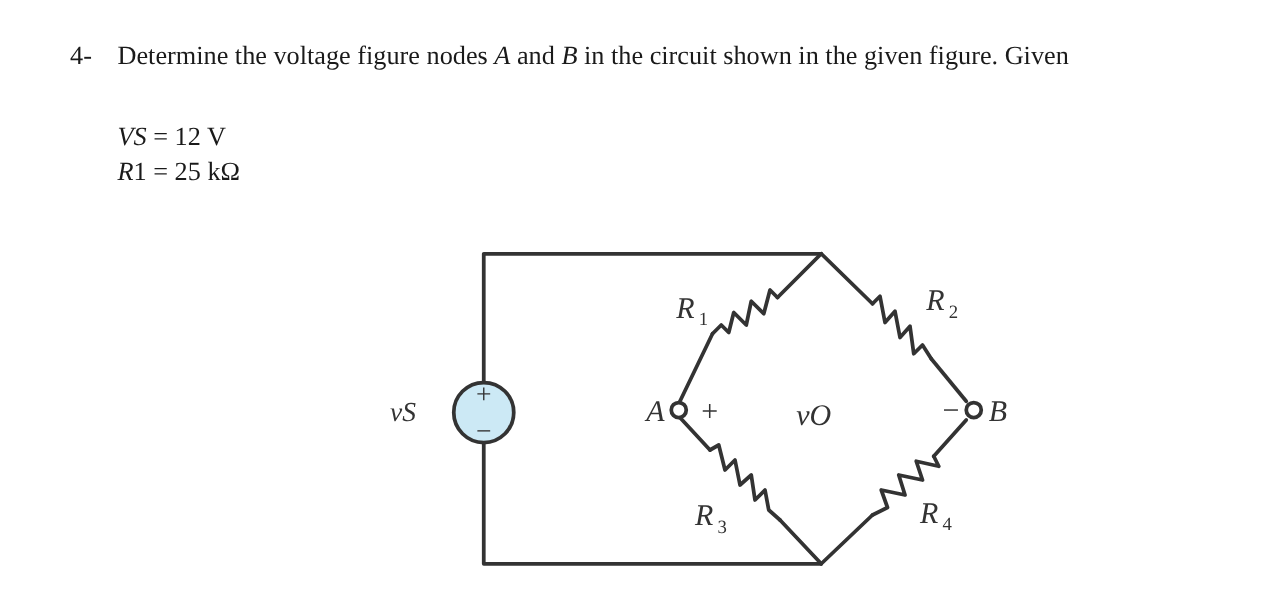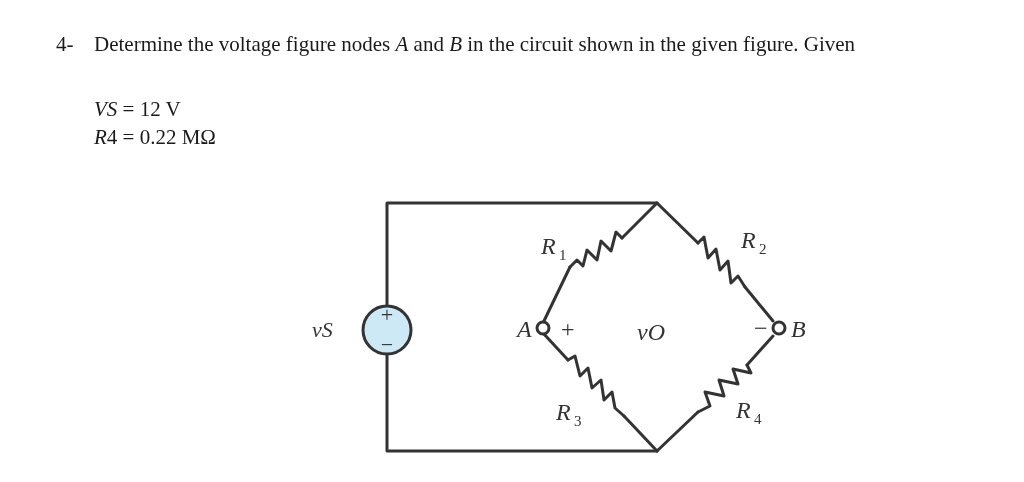--- a/index.html
+++ b/index.html
@@ -17,21 +17,21 @@
 </head>
 <body>
 
 <div class="problem">
   <span class="num">4-</span>
   <span class="text"><span>Determine the voltage figure nodes </span><i>A</i><span> and </span><i>B</i><span> in the circuit shown in the given figure. Given</span></span>
 </div>
 
 <div class="given">
   <div class="row"><i>VS</i><span> = 12 V</span></div>
-  <div class="row"><i>R</i><span>4</span><span> = 0.22 MΩ</span></div>
+  <div class="row"><i>R</i><span>1</span><span> = 25 kΩ</span></div>
 </div>
 
 <svg class="circuit" width="1024" height="482" viewBox="0 0 1024 482">
   <g stroke="#333" stroke-width="3" fill="none" stroke-linejoin="round" stroke-linecap="round">
 
     <polyline points="387,305 387,203 657,203"></polyline>
     <polyline points="387,355 387,451 657,451"></polyline>
 
     <polyline points="657,203 622,238"></polyline>
     <polyline points="622,238 616,232 611,251 601,241 597,260 587,250 583,266 577,260 570,267"></polyline>

